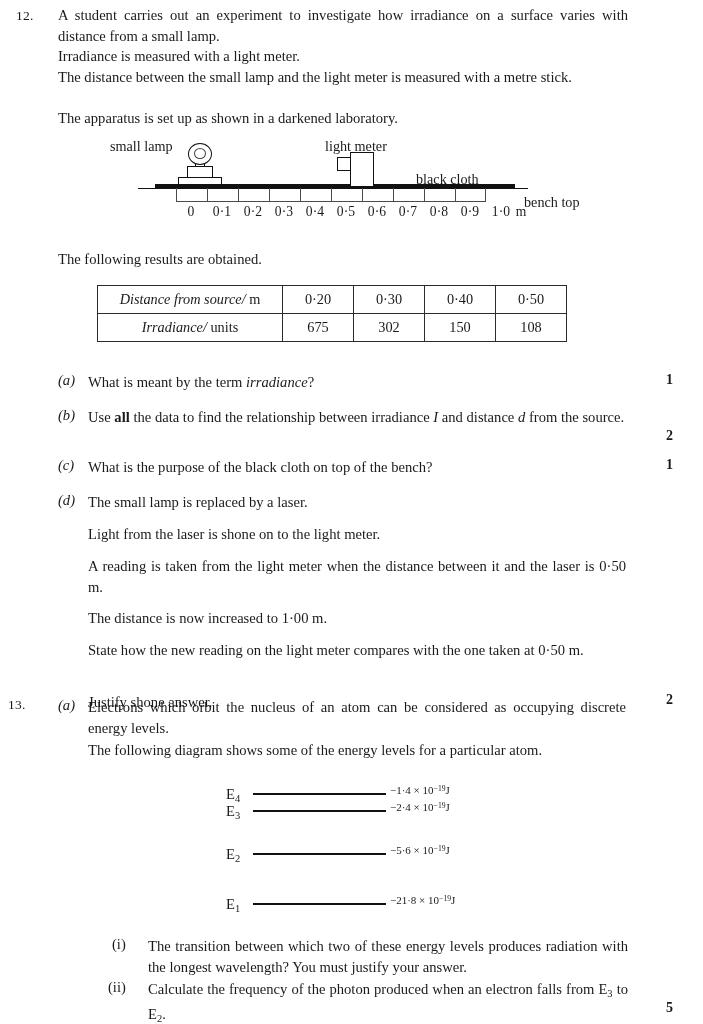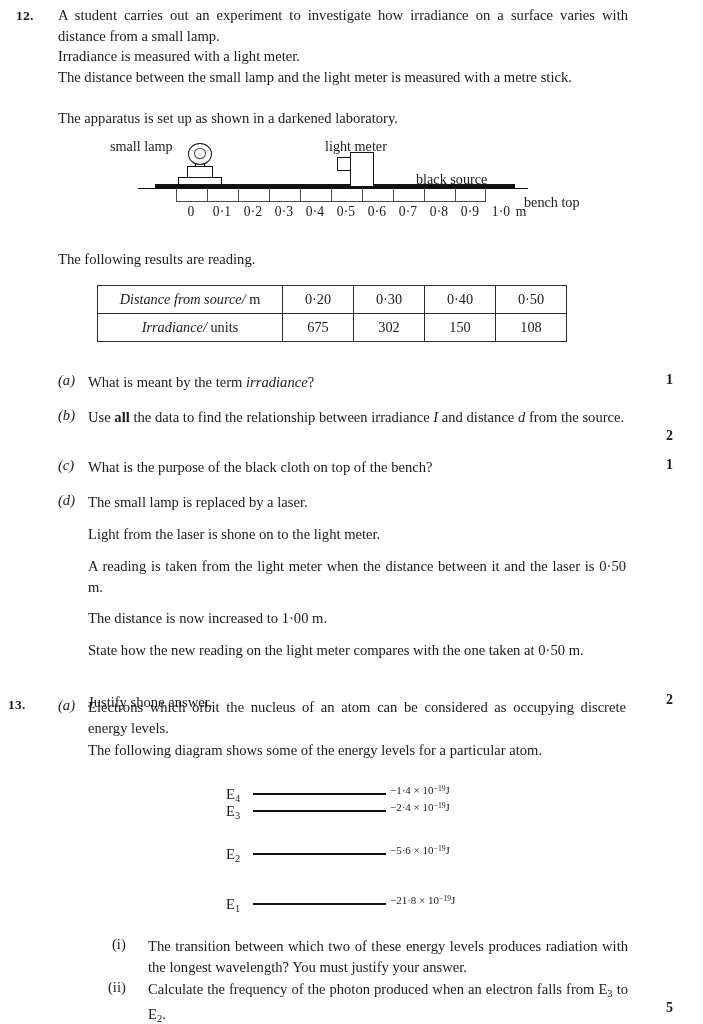--- a/index.html
+++ b/index.html
@@ -18,21 +18,21 @@
   .page {
     position: relative;
     width: 703px;
     height: 1024px;
   }
 
   
   .qnum {
     position: absolute;
     font-size: 13.5px;
-    font-weight: 700;
+    font-weight: 400;
     letter-spacing: .2px;
   }
   .para {
     position: absolute;
     font-size: 14.6px;
     line-height: 20.5px;
     text-align: justify;
   }
   .para.nojust { text-align: left; }
   .it { font-style: italic; }
@@ -201,21 +201,21 @@
 
   <div class="para" style="left:58px; top:5px; width:570px;">A student carries out an experiment to investigate how irradiance on a surface varies with distance from a small lamp.</div>
   <div class="para nojust" style="left:58px; top:46px; width:580px;">Irradiance is measured with a light meter.</div>
   <div class="para" style="left:58px; top:67px; width:570px;">The distance between the small lamp and the light meter is measured with a metre stick.</div>
   <div class="para nojust" style="left:58px; top:108px; width:580px;">The apparatus is set up as shown in a darkened laboratory.</div>
 
   <div id="apparatus">
 
     <div class="dlabel" style="left:110px; top:8px;">small lamp</div>
     <div class="dlabel" style="left:325px; top:8px;">light meter</div>
-    <div class="dlabel" style="left:416px; top:41px;">black source</div>
+    <div class="dlabel" style="left:416px; top:41px;">black cloth</div>
     <div class="dlabel" style="left:524px; top:64px;">bench top</div>
 
     <div class="benchline" style="left:138px; top:58px; width:390px; height:1.2px;"></div>
 
     <div class="cloth" style="left:155px; top:54px; width:360px;"></div>
 
     <div class="lamp-base" style="left:178px; top:47px; width:44px; height:8px;"></div>
     <div class="lamp-body" style="left:187px; top:36px; width:26px; height:12px;"></div>
     <div class="lamp-neck" style="left:195px; top:31px; width:10px; height:6px;"></div>
     <div class="bulb" style="left:188px; top:13px; width:24px; height:22px;"></div>
@@ -244,21 +244,21 @@
       <span class="scalenum" style="left:346px;">0·5</span>
       <span class="scalenum" style="left:377px;">0·6</span>
       <span class="scalenum" style="left:408px;">0·7</span>
       <span class="scalenum" style="left:439px;">0·8</span>
       <span class="scalenum" style="left:470px;">0·9</span>
       <span class="scalenum" style="left:501px;">1·0</span>
       <span class="scalenum" style="left:521px;">m</span>
     </div>
   </div>
 
-  <div class="para nojust" style="left:58px; top:249px; width:500px;">The following results are reading.</div>
+  <div class="para nojust" style="left:58px; top:249px; width:500px;">The following results are obtained.</div>
 
   <table id="results-table">
     <tbody>
       <tr>
         <td class="rowhead"><span>Distance from source/</span><span class="unitrom"> m</span></td>
         <td class="datacell">0·20</td>
         <td class="datacell">0·30</td>
         <td class="datacell">0·40</td>
         <td class="datacell">0·50</td>
       </tr>

